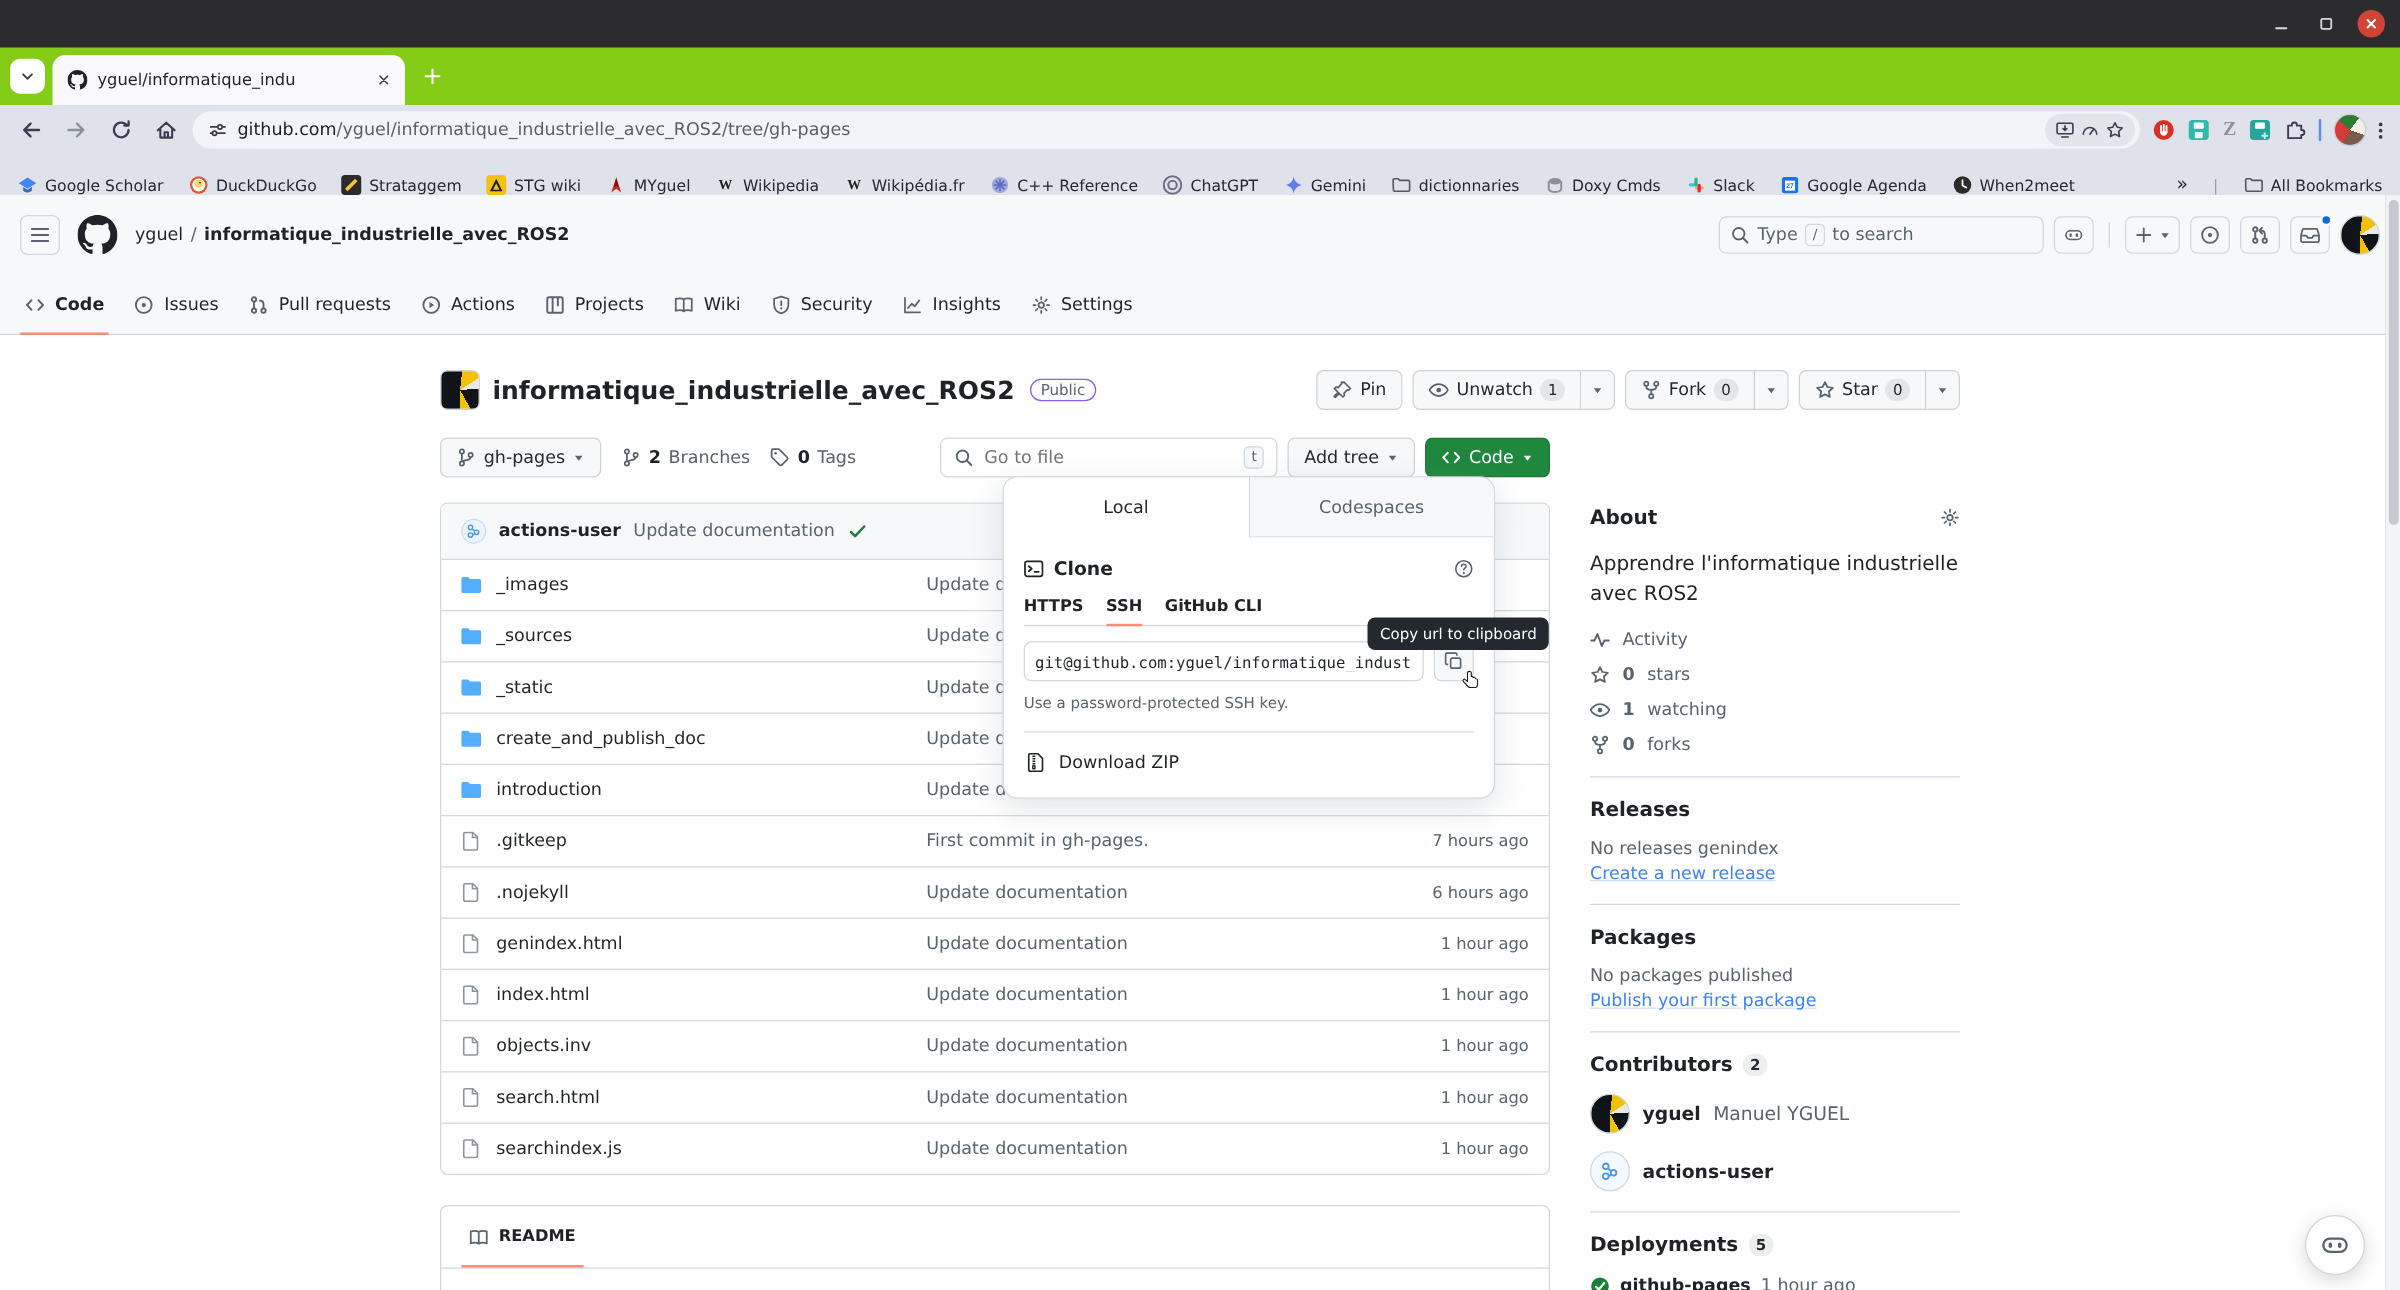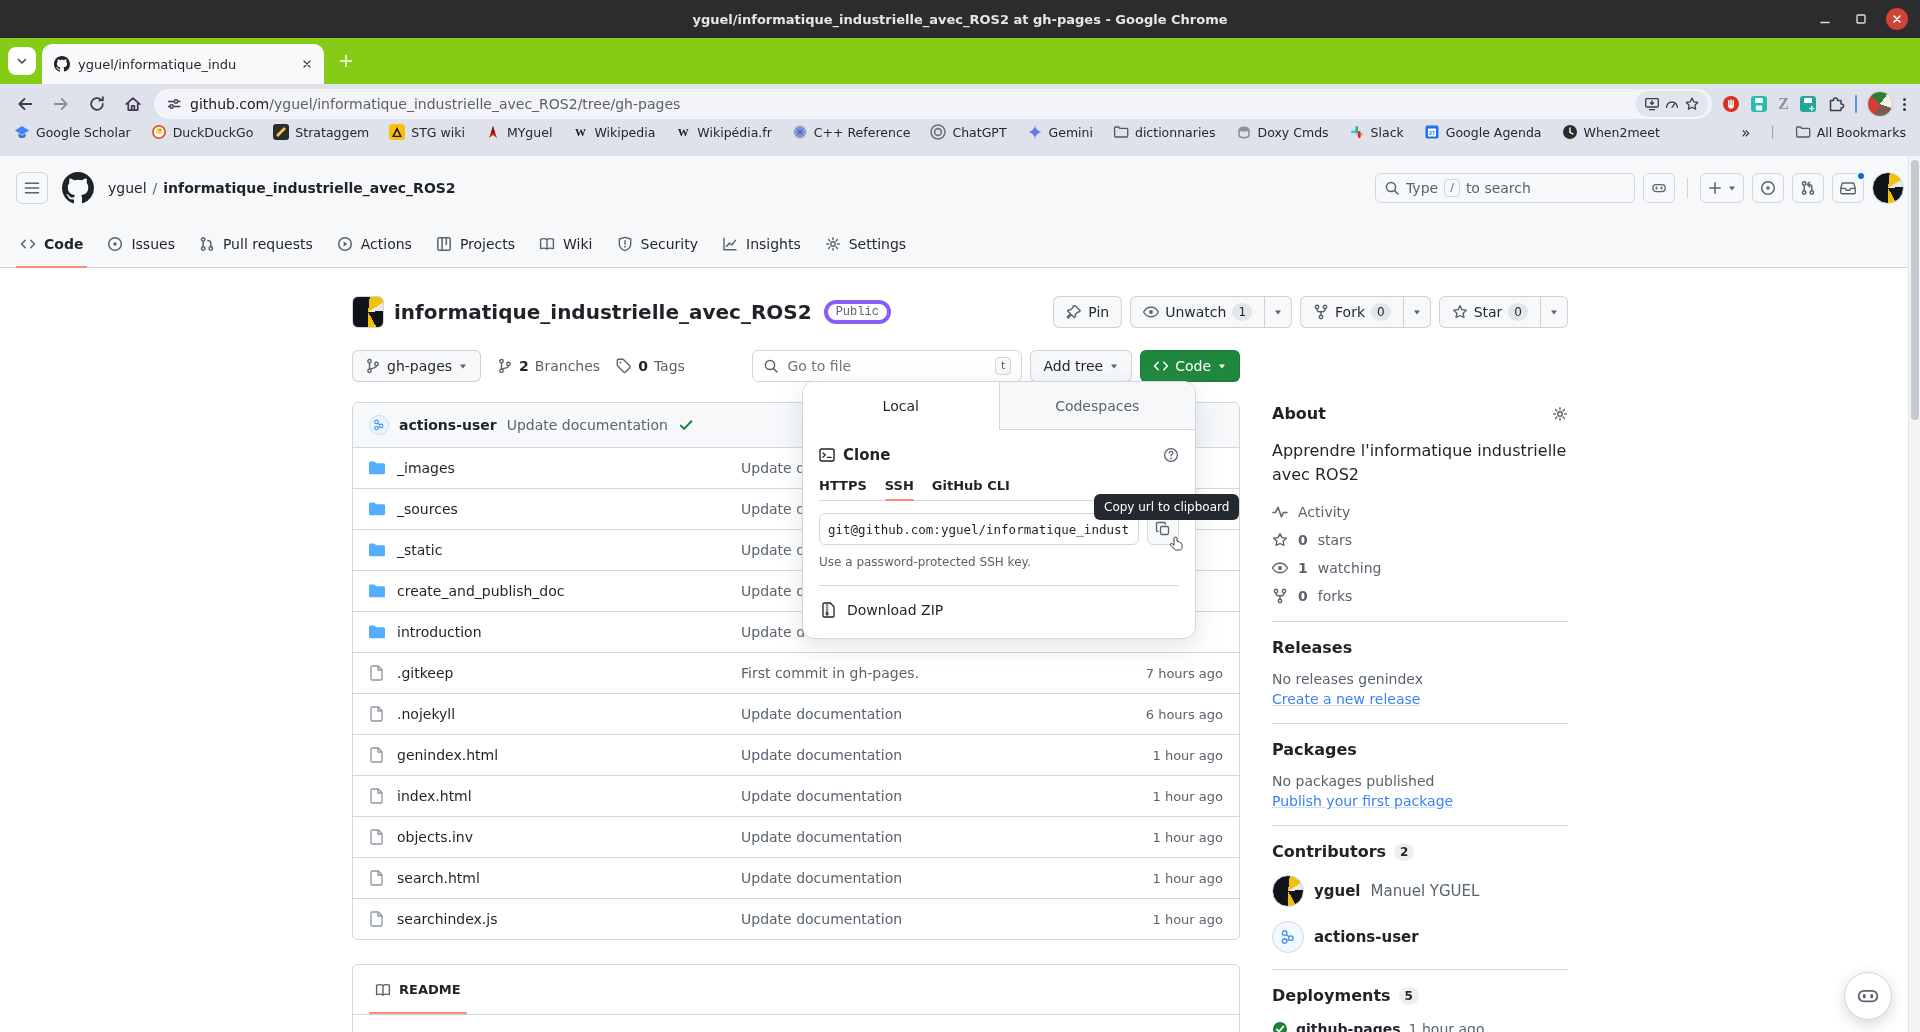--- a/index.html
+++ b/index.html
@@ -28,21 +28,21 @@
   .omnibox { flex:1; height:30px; background:#f2f4f9; border-radius:15px; display:flex; align-items:center; padding:0 4px 0 12px; gap:8px; min-width:0; }
   .omnibox .urltxt { flex:1; font-size:14px; color:#5c6066; white-space:nowrap; overflow:hidden; }
   .omnibox .urltxt b { color:#202124; font-weight:400; }
   .omni-caps { height:26px; background:#e2e5ec; border-radius:13px; display:flex; align-items:center; gap:4px; padding:0 8px; color:#3f3a52; }
   .extrow { display:flex; align-items:center; gap:10px; padding:0 4px; }
   .vsep { width:2px; height:18px; background:#7da7f0; border-radius:1px; }
   .bavatar { width:26px; height:26px; border-radius:50%; background:conic-gradient(from 210deg,#d93b3b 0 28%,#2e7d32 28% 52%,#f3efe6 52% 72%,#7a5b4c 72% 100%); border:1px solid #c8ccd4; }
   .kebab { color:#3f3a52; font-size:16px; letter-spacing:0; line-height:6px; display:flex; flex-direction:column; gap:2px; align-items:center; }
   .kebab i { width:3px; height:3px; border-radius:50%; background:#3f3a52; }
 
-  .bookbar { height:32px; background:#dfe2ea; display:flex; align-items:flex-start; padding:0 14px; gap:20px; font-size:12.5px; color:#24282f; }
+  .bookbar { height:32px; background:#dfe2ea; display:flex; align-items:flex-end; padding:0 14px; gap:20px; font-size:12.5px; color:#24282f; }
   .bm { display:flex; align-items:center; gap:6px; white-space:nowrap; }
   .fav { width:16px; height:16px; border-radius:3px; flex:none; display:flex; align-items:center; justify-content:center; font-size:11px; font-weight:700; }
   .bm-spacer { flex:1; }
   .bm-sep { color:#9aa0aa; }
 
   
   .ghpage { position:relative; height:876px; background:#ffffff; overflow:hidden; }
   .gh-header { height:64px; background:#f6f8fa; display:flex; align-items:center; gap:14px; padding:0 16px 0 16px; }
   .hamburger { width:32px; height:32px; border:1px solid #d0d7de; border-radius:6px; background:#f6f8fa; display:flex; align-items:center; justify-content:center; color:#59636e; }
   .ghlogo { color:#1f2328; }
@@ -60,21 +60,21 @@
   .gh-nav { height:48px; background:#f6f8fa; border-bottom:1px solid #d0d7de; display:flex; align-items:stretch; gap:8px; padding:0 12px; }
   .navtab { display:flex; align-items:center; gap:8px; padding:0 8px; font-size:14px; color:#1f2328; position:relative; }
   .navtab svg { color:#59636e; }
   .navtab.active { font-weight:600; }
   .navtab.active::after { content:""; position:absolute; left:4px; right:4px; bottom:-1px; height:2px; background:#fd8c73; border-radius:2px; }
 
   .container { width:1216px; margin:24px auto 0; }
   .repo-head { display:flex; align-items:center; gap:10px; height:40px; }
   .repo-avatar { width:32px; height:32px; border-radius:6px; background:conic-gradient(from 230deg,#101418 0 38%,#f2c200 38% 52%,#e8e8e8 52% 60%,#101418 60% 78%,#f2c200 78% 86%,#101418 86%); border:1px solid #d0d7de; }
   .repo-title { font-size:20px; font-weight:600; color:#1f2328; }
-  .vis-pill { border:4px solid #8b5cf6; border-radius:999px; color:#59636e; font-size:12px; padding:1px 8px; margin-left:2px;font-family:Liberation Mono, monospace; }
+  .vis-pill { border:1px solid #8b5cf6; border-radius:999px; color:#59636e; font-size:12px; padding:1px 8px; margin-left:2px; }
   .head-actions { margin-left:auto; display:flex; gap:8px; }
   .btn { height:32px; background:#f6f8fa; border:1px solid rgba(31,35,40,0.18); border-radius:6px; display:flex; align-items:center; gap:6px; padding:0 12px; font-size:14px; color:#24292f; }
   .btn svg { color:#59636e; }
   .btn-group { display:flex; }
   .btn-group .btn:first-child { border-radius:6px 0 0 6px; }
   .btn-group .btn.carat { border-radius:0 6px 6px 0; border-left:none; padding:0 8px; }
   .counter { background:rgba(31,35,40,0.08); border-radius:999px; font-size:12px; padding:0 6px; line-height:18px; color:#24292f; }
 
   .toolbar-row { display:flex; align-items:center; margin-top:18px; width:888px; }
   .stat { display:flex; align-items:center; gap:6px; font-size:14px; color:#59636e; margin-left:16px; }
@@ -152,21 +152,20 @@
 
   
   .float-copilot { position:absolute; right:28px; bottom:12px; width:48px; height:48px; border-radius:50%; background:#fff; border:1px solid #d0d7de; box-shadow:0 4px 14px rgba(31,35,40,.18); display:flex; align-items:center; justify-content:center; color:#59636e; z-index:40; }
   .scrollbar { position:absolute; right:0; top:0; width:12px; height:876px; background:#f3f4f6; border-left:1px solid #e3e5e8; z-index:30; }
   .scroll-thumb { position:absolute; top:4px; left:2px; width:8px; height:260px; background:#c4c8cf; border-radius:4px; }
 </style>
 </head>
 <body>
 
 <div class="titlebar">
-  <span class="wtitle">yguel/informatique_industrielle_avec_ROS2 at gh-pages - Google Chrome</span>
   <div class="wcontrols wcontrols-right wcontrols-abs wcontrols- wcontrols--" style="position:absolute;right:12px;display:flex;gap:14px;align-items:center;height:38px;">
     <span class="wbtn">
         <svg class="i14" viewBox="0 0 14 14">
           <path d="M3 10.5h8" stroke="currentColor" stroke-width="1.6" stroke-linecap="round"></path>
         </svg>
       </span>
     <span class="wbtn">
         <svg class="i14" viewBox="0 0 14 14">
           <rect x="3" y="3" width="8" height="8" rx="1" fill="none" stroke="currentColor" stroke-width="1.4"></rect>
         </svg>

